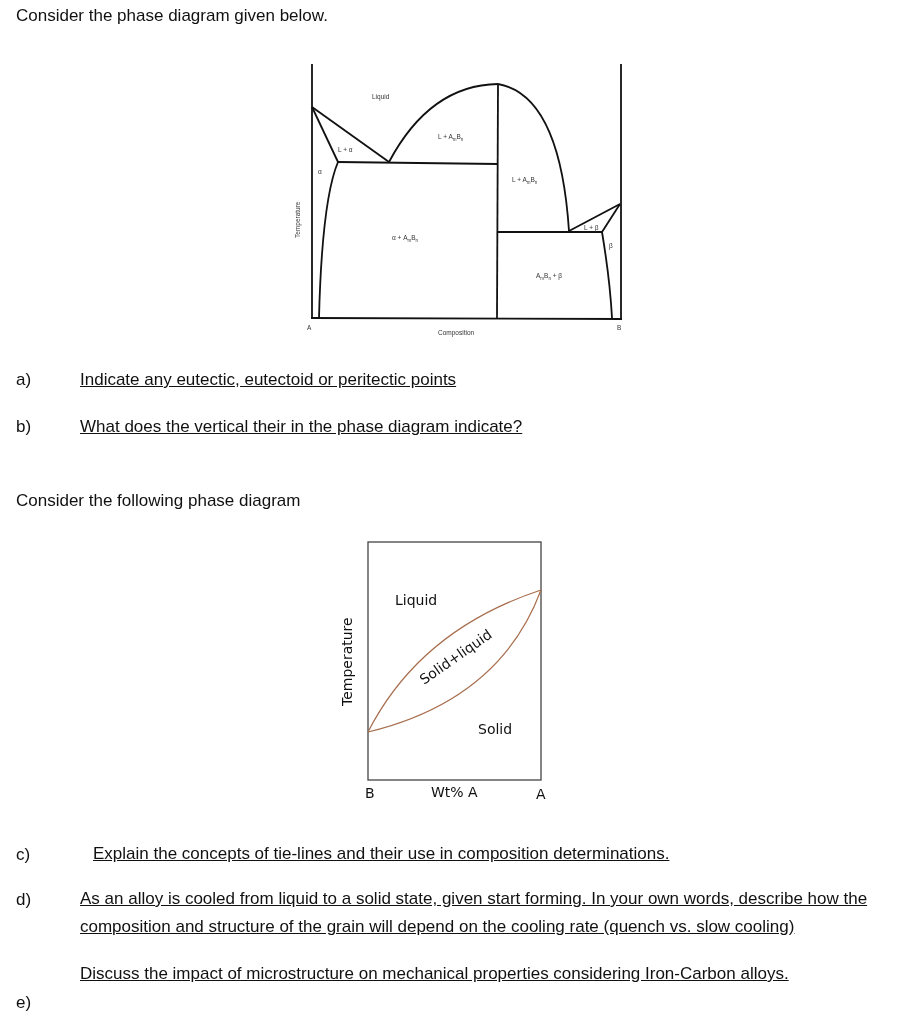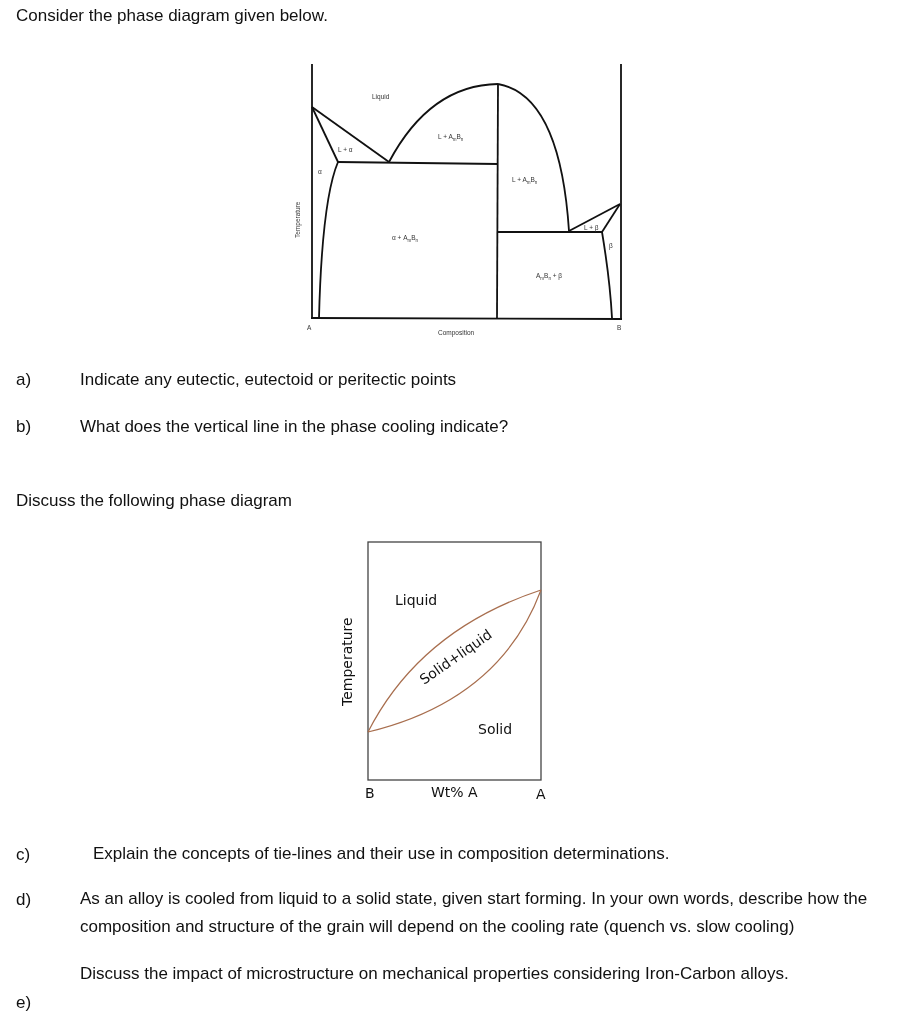--- a/index.html
+++ b/index.html
@@ -4,21 +4,21 @@
 <style>
   html, body { margin: 0; padding: 0; background: #ffffff; }
   body {
     width: 904px; height: 1024px; position: relative; overflow: hidden;
     font-family: "Liberation Sans", "DejaVu Sans", sans-serif;
     color: #111111;
   }
   .abs { position: absolute; }
   .intro { font-size: 17px; left: 16px; }
   .qlabel { font-size: 17px; left: 16px; }
-  .qtext { font-size: 17px; left: 80px; line-height: 28px; }
+  .qtext { font-size: 17px; left: 80px; line-height: 28px; text-decoration: underline; }
   .qtext-wide { width: 800px; }
   svg { position: absolute; left: 0; top: 0; }
   .d1text { font-family: "Liberation Sans", sans-serif; font-size: 6.5px; fill: #333; }
   .d2text { font-family: "DejaVu Sans", sans-serif; font-size: 14px; fill: #111; }
 </style>
 </head>
 <body>
 
 <div class="abs intro" style="top:6px;">Consider the phase diagram given below.</div>
 
@@ -64,23 +64,23 @@
   <text class="d1text" x="536" y="278">A<tspan font-size="4.5" dy="1.5">m</tspan><tspan dy="-1.5">B</tspan><tspan font-size="4.5" dy="1.5">n</tspan><tspan dy="-1.5"> + β</tspan></text>
   <text class="d1text" x="307" y="330">A</text>
   <text class="d1text" x="617" y="330">B</text>
   <text class="d1text" x="438" y="335">Composition</text>
   <text class="d1text" x="300" y="238" transform="rotate(-90 300 238)">Temperature</text>
 </svg>
 
 <div class="abs qlabel" style="top:370px;">a)</div>
 <div class="abs qtext" style="top:366px;">Indicate any eutectic, eutectoid or peritectic points</div>
 <div class="abs qlabel" style="top:417px;">b)</div>
-<div class="abs qtext" style="top:413px;">What does the vertical line in the phase cooling indicate?</div>
+<div class="abs qtext" style="top:413px;">What does the vertical their in the phase diagram indicate?</div>
 
-<div class="abs intro" style="top:491px;">Discuss the following phase diagram</div>
+<div class="abs intro" style="top:491px;">Consider the following phase diagram</div>
 
 <svg width="904" height="1024" style="pointer-events:none;">
   <rect x="368" y="542" width="173" height="238" fill="none" stroke="#444" stroke-width="1.3"></rect>
   <g fill="none" stroke="#a86e4e" stroke-width="1.2">
 
     <path d="M368,732 Q420,630 541,590"></path>
 
     <path d="M368,732 Q500,700 541,590"></path>
   </g>
   <text class="d2text" x="395" y="605">Liquid</text>

